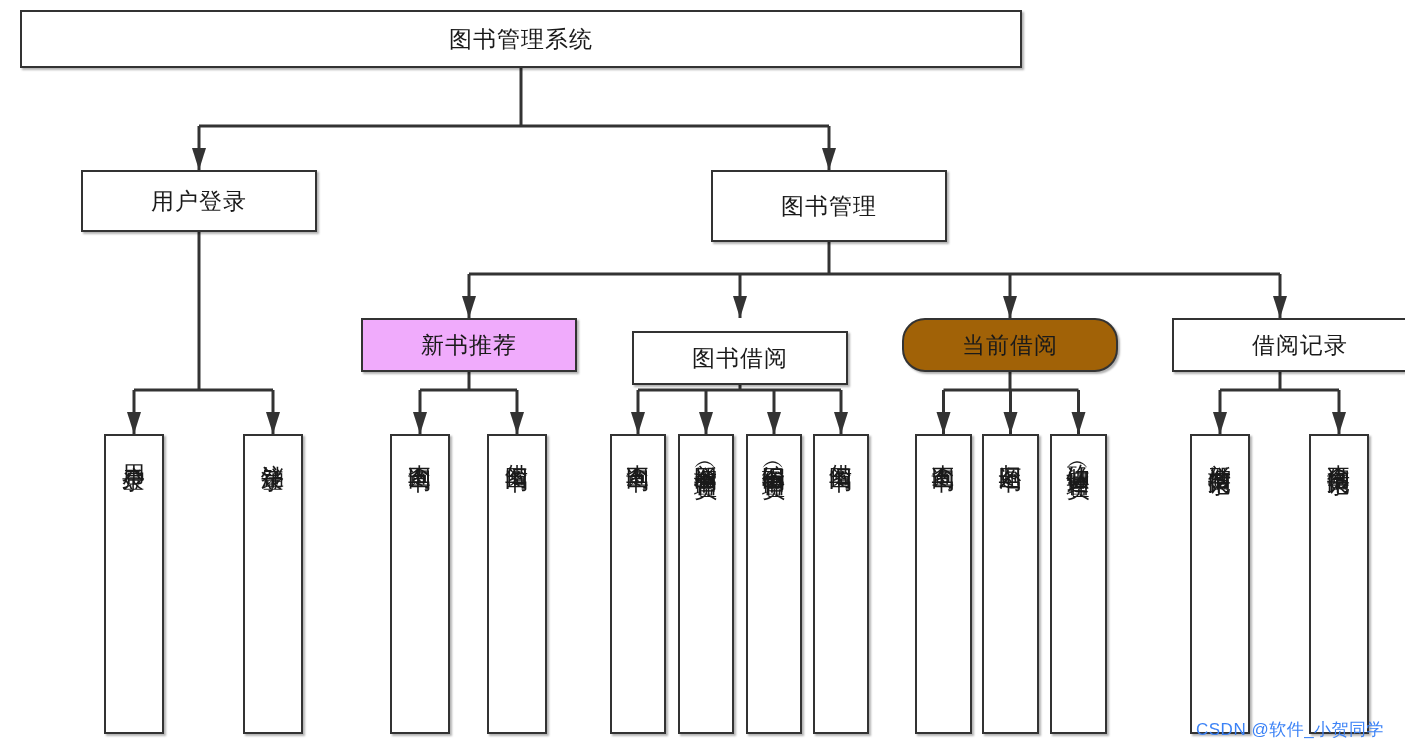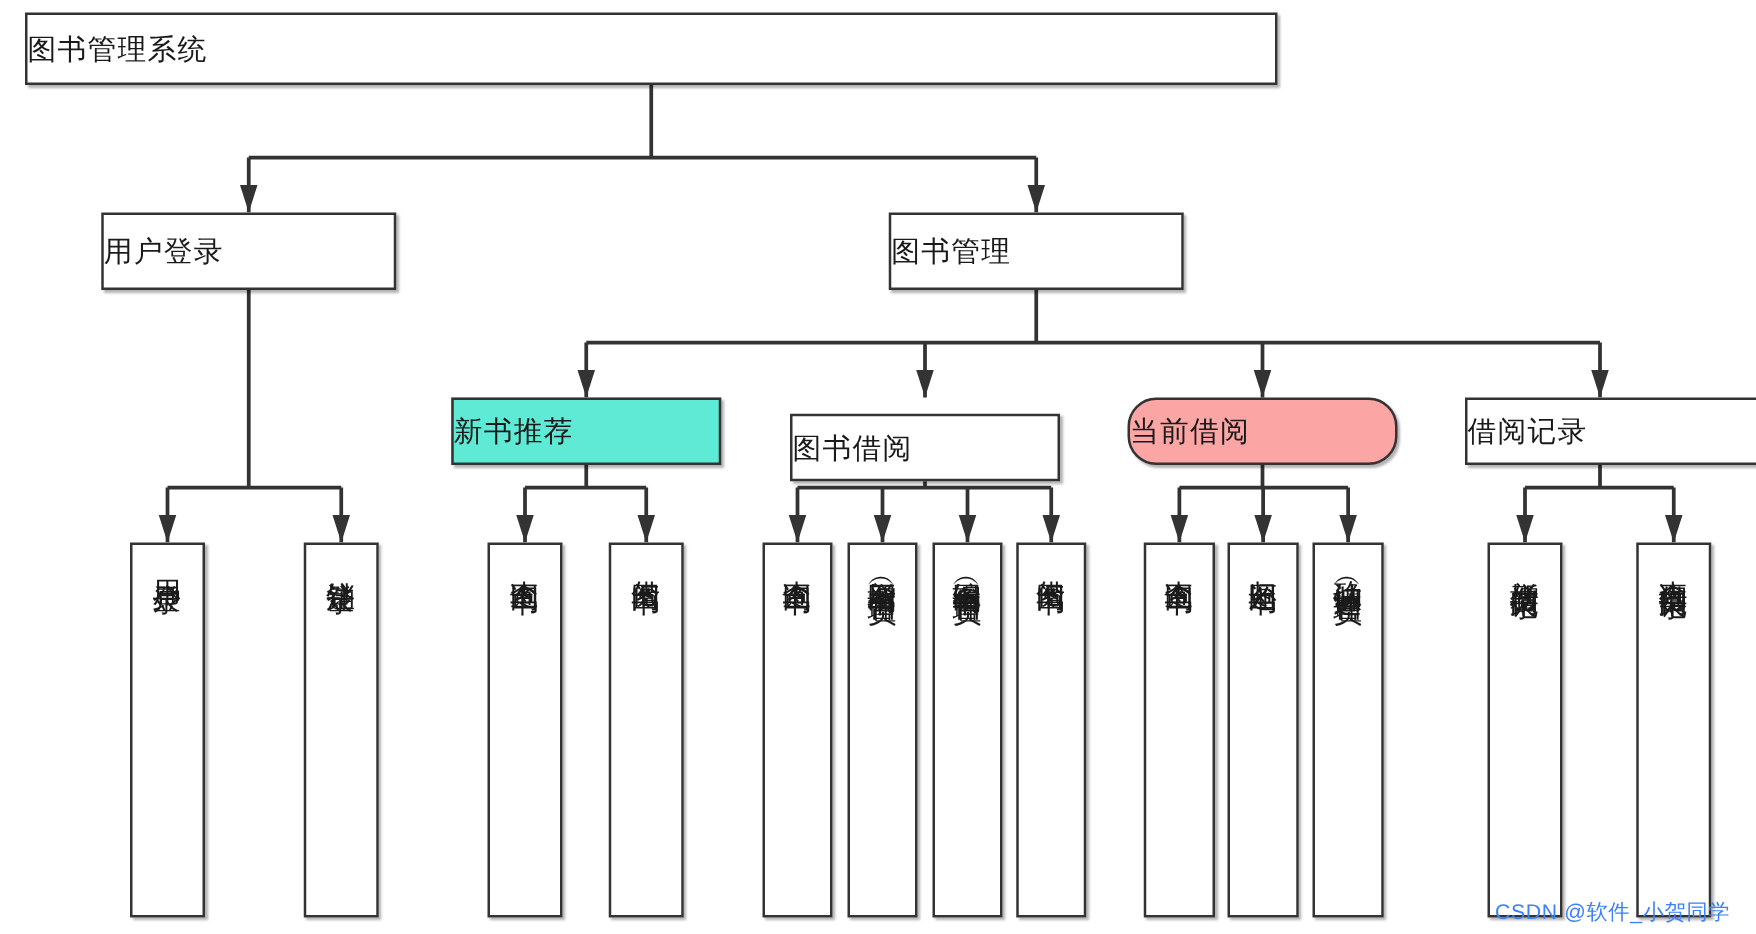--- a/index.html
+++ b/index.html
@@ -26,21 +26,21 @@
     pointer-events: none;
   }
   .node {
     position: absolute;
     box-sizing: border-box;
     background: #ffffff;
     border: 2px solid #333333;
     box-shadow: 2px 2px 2px rgba(0,0,0,0.30);
     display: flex;
     align-items: center;
-    justify-content: flex-start;
+    justify-content: center;
     color: #1a1a1a;
   }
   .node.horiz {
     font-size: 23px;
     letter-spacing: 1px;
   }
   .node.vert {
     align-items: flex-start;
     justify-content: center;
     padding-top: 10px;
@@ -119,30 +119,30 @@
       <line x1="1339" y1="390" x2="1339" y2="434" stroke="#333333" stroke-width="3"></line>
       <polygon points="1332,412 1346,412 1339,434" fill="#333333"></polygon>
     </svg>
   <div id="nodes">
       <div class="node horiz" style="left: 20px; top: 10px; width: 1002px; height: 58px; border-color: rgb(51, 51, 51); background: rgb(255, 255, 255); color: rgb(26, 26, 26);">
         <span>图书管理系统</span>
       </div>
       <div class="node horiz" style="left: 81px; top: 170px; width: 236px; height: 62px; border-color: rgb(51, 51, 51); background: rgb(255, 255, 255); color: rgb(26, 26, 26);">
         <span>用户登录</span>
       </div>
-      <div class="node horiz" style="left: 711px; top: 170px; width: 236px; height: 62px; border-color: rgb(51, 51, 51); background: rgb(255, 255, 255); color: rgb(26, 26, 26);">
+      <div class="node horiz" style="left: 711px; top: 170px; width: 236px; height: 72px; border-color: rgb(51, 51, 51); background: rgb(255, 255, 255); color: rgb(26, 26, 26);">
         <span>图书管理</span>
       </div>
-      <div class="node horiz" style="left: 361px; top: 318px; width: 216px; height: 54px; border-color: rgb(51, 51, 51); background: #5eead4; color: rgb(26, 26, 26);">
+      <div class="node horiz" style="left: 361px; top: 318px; width: 216px; height: 54px; border-color: rgb(51, 51, 51); background: #f0abfc; color: rgb(26, 26, 26);">
         <span>新书推荐</span>
       </div>
       <div class="node horiz" style="left: 632px; top: 318px; width: 216px; height: 54px; border-color: rgb(51, 51, 51); background: rgb(255, 255, 255); color: rgb(26, 26, 26); margin-top: 13px;">
         <span>图书借阅</span>
       </div>
-      <div class="node horiz" style="left: 902px; top: 318px; width: 216px; height: 54px; border-color: rgb(51, 51, 51); background: #fca5a5; color: rgb(26, 26, 26); border-radius: 23px;">
+      <div class="node horiz" style="left: 902px; top: 318px; width: 216px; height: 54px; border-color: rgb(51, 51, 51); background: #a16207; color: rgb(26, 26, 26); border-radius: 23px;">
         <span>当前借阅</span>
       </div>
       <div class="node horiz" style="left: 1172px; top: 318px; width: 256px; height: 54px; border-color: rgb(51, 51, 51); background: rgb(255, 255, 255); color: rgb(26, 26, 26);">
         <span>借阅记录</span>
       </div>
       <div class="node vert" style="left: 104px; top: 434px; width: 60px; height: 300px; border-color: rgb(51, 51, 51); background: rgb(255, 255, 255); color: rgb(26, 26, 26);">
         <span class="vlabel">用户登录</span>
       </div>
       <div class="node vert" style="left: 243px; top: 434px; width: 60px; height: 300px; border-color: rgb(51, 51, 51); background: rgb(255, 255, 255); color: rgb(26, 26, 26);">
         <span class="vlabel">注销登录</span>

